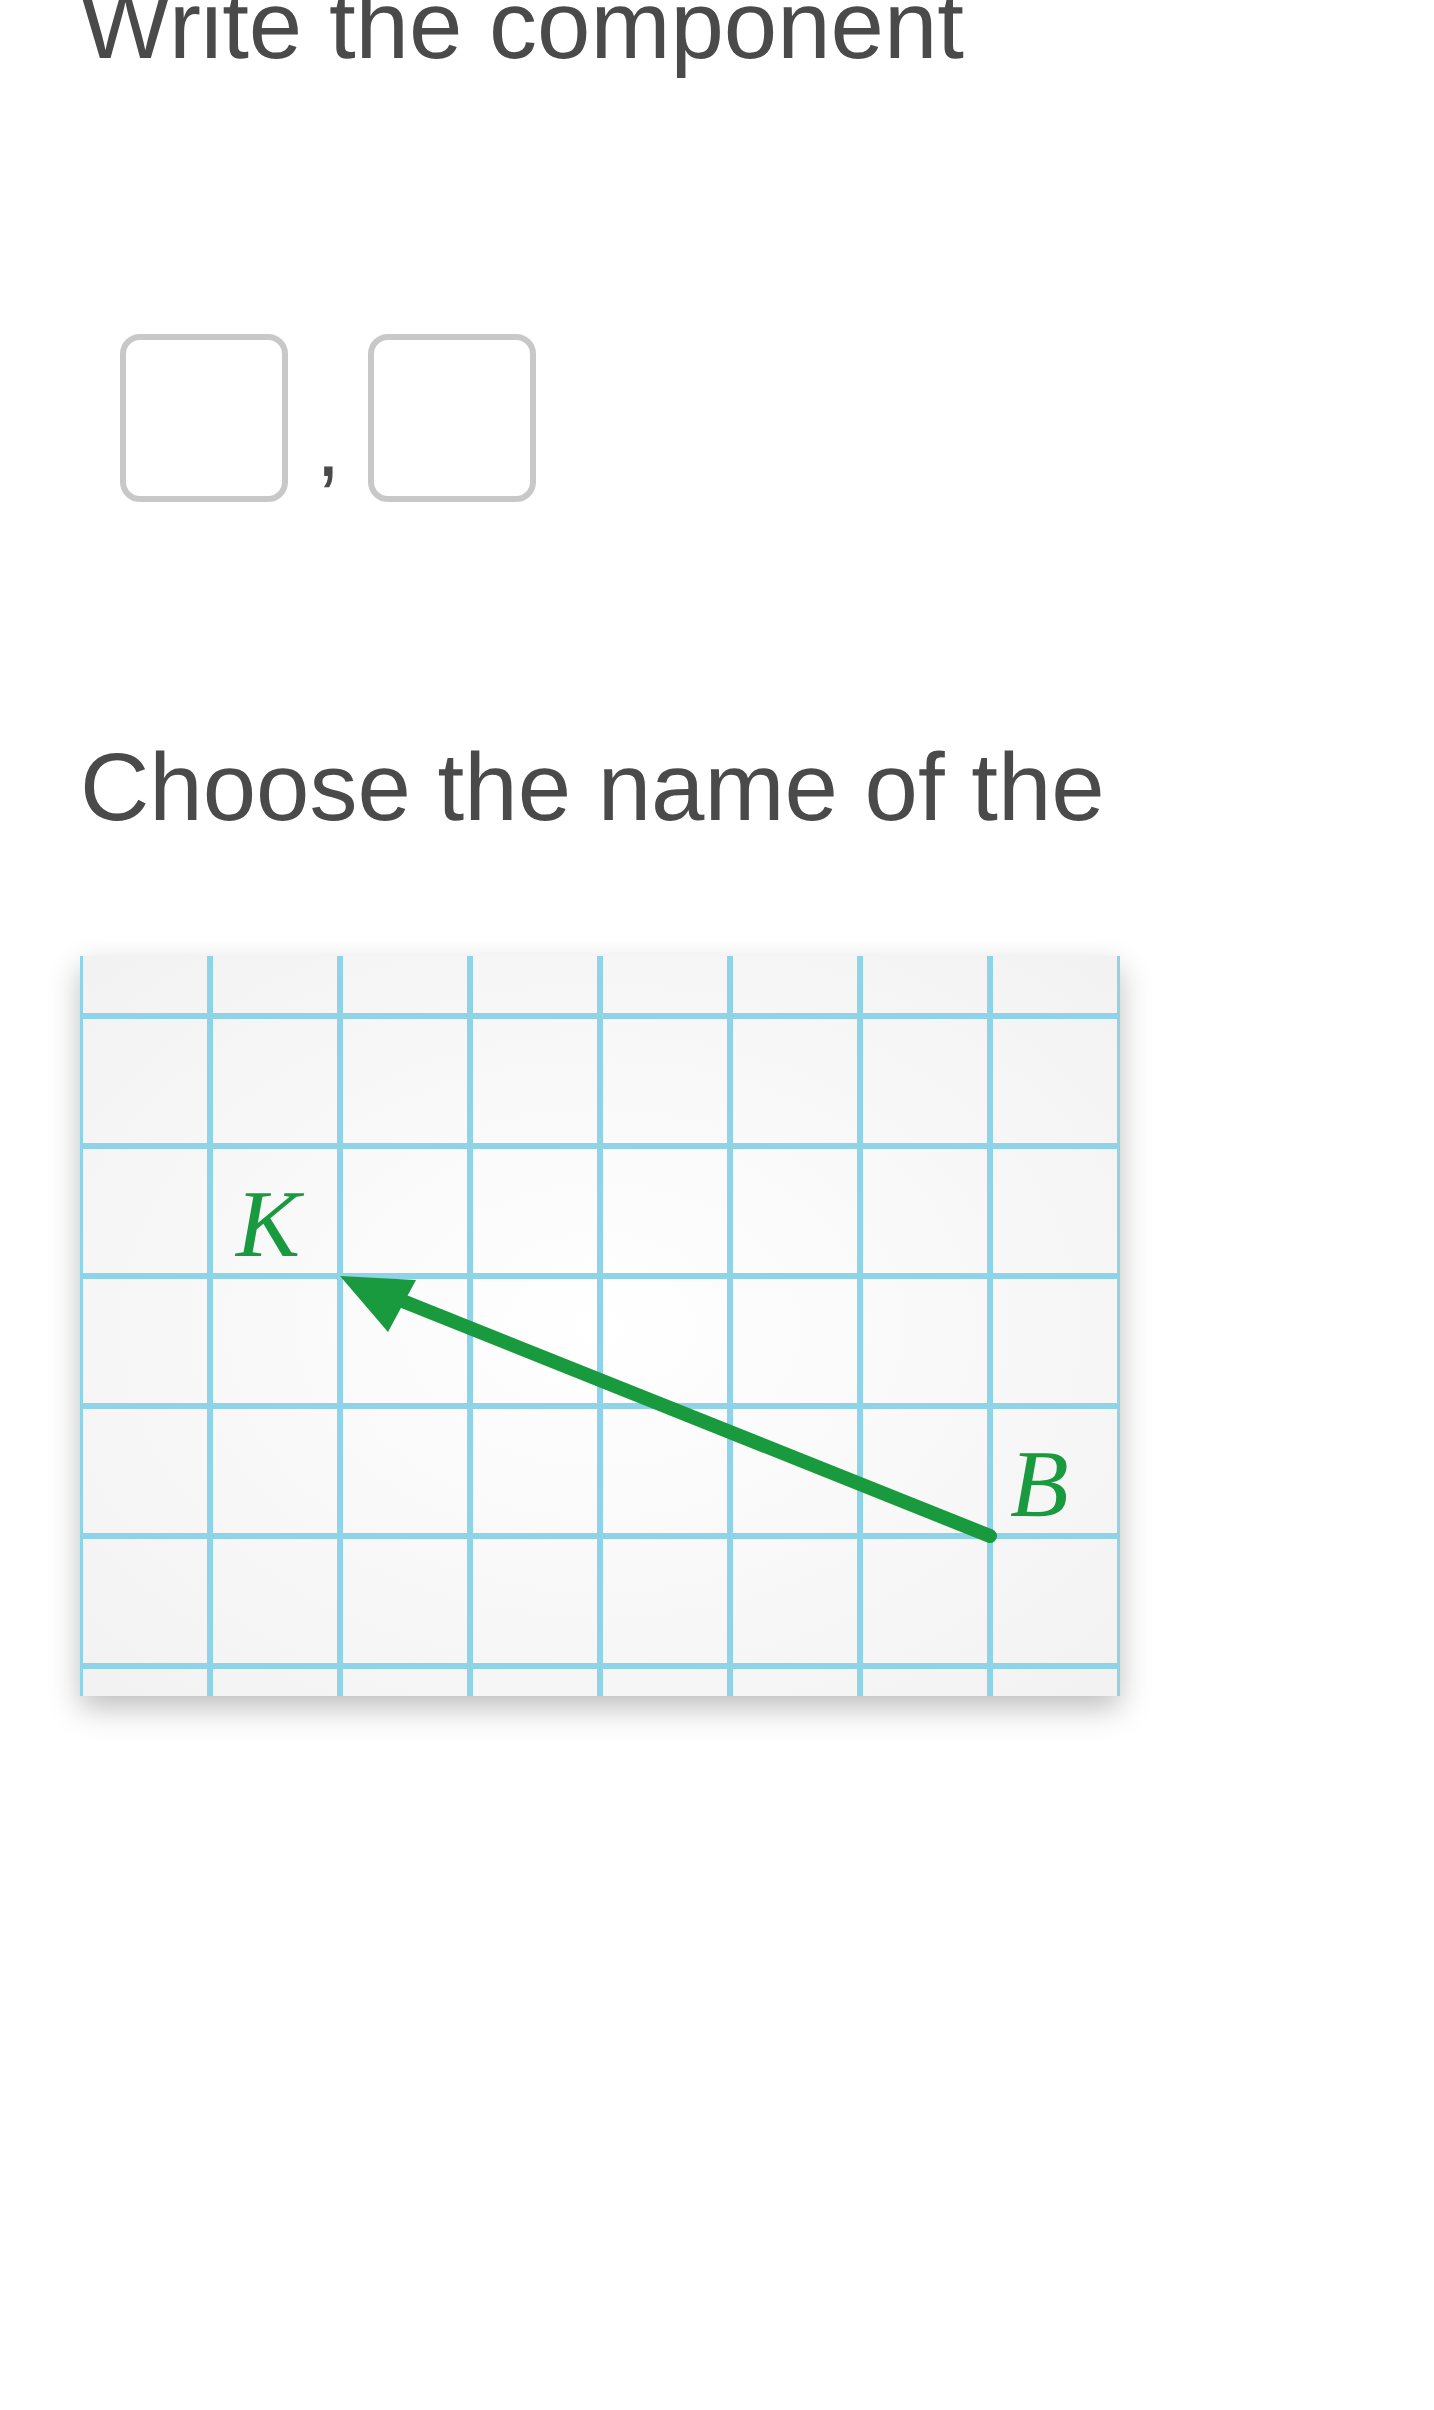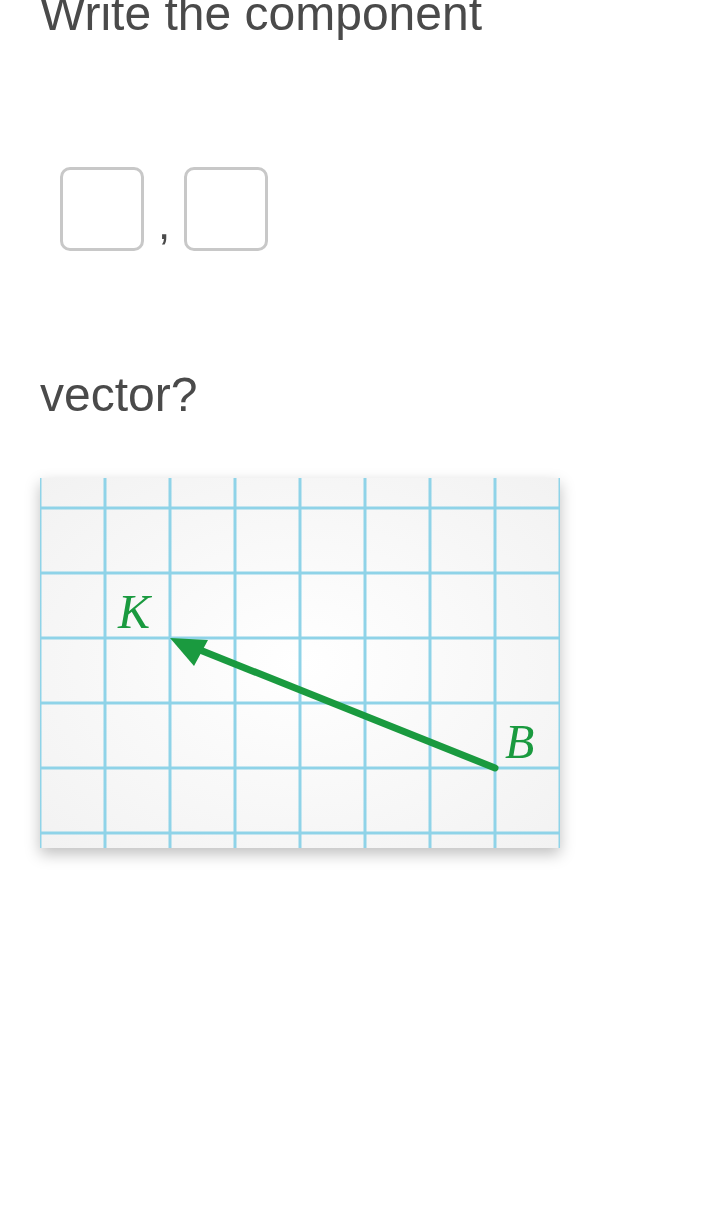--- a/index.html
+++ b/index.html
@@ -71,21 +71,21 @@
   <div class="question-text">Write the component</div>
 </div>
 
 <div class="input-row">
   <input type="text" class="input-box" style="">
   <span class="comma">,</span>
   <input type="text" class="input-box" style="">
 </div>
 
 <div class="question2">
-  <div class="question-text">vector?</div>
+  <div class="question-text">Choose the name of the</div>
 </div>
 
 <div class="grid-container">
   <svg class="grid-svg" viewBox="0 0 520 370">
 
     <defs>
       <radialGradient id="bgGrad" cx="50%" cy="50%" r="70%">
         <stop offset="0%" stop-color="#ffffff"></stop>
         <stop offset="100%" stop-color="#f2f2f2"></stop>
       </radialGradient>

